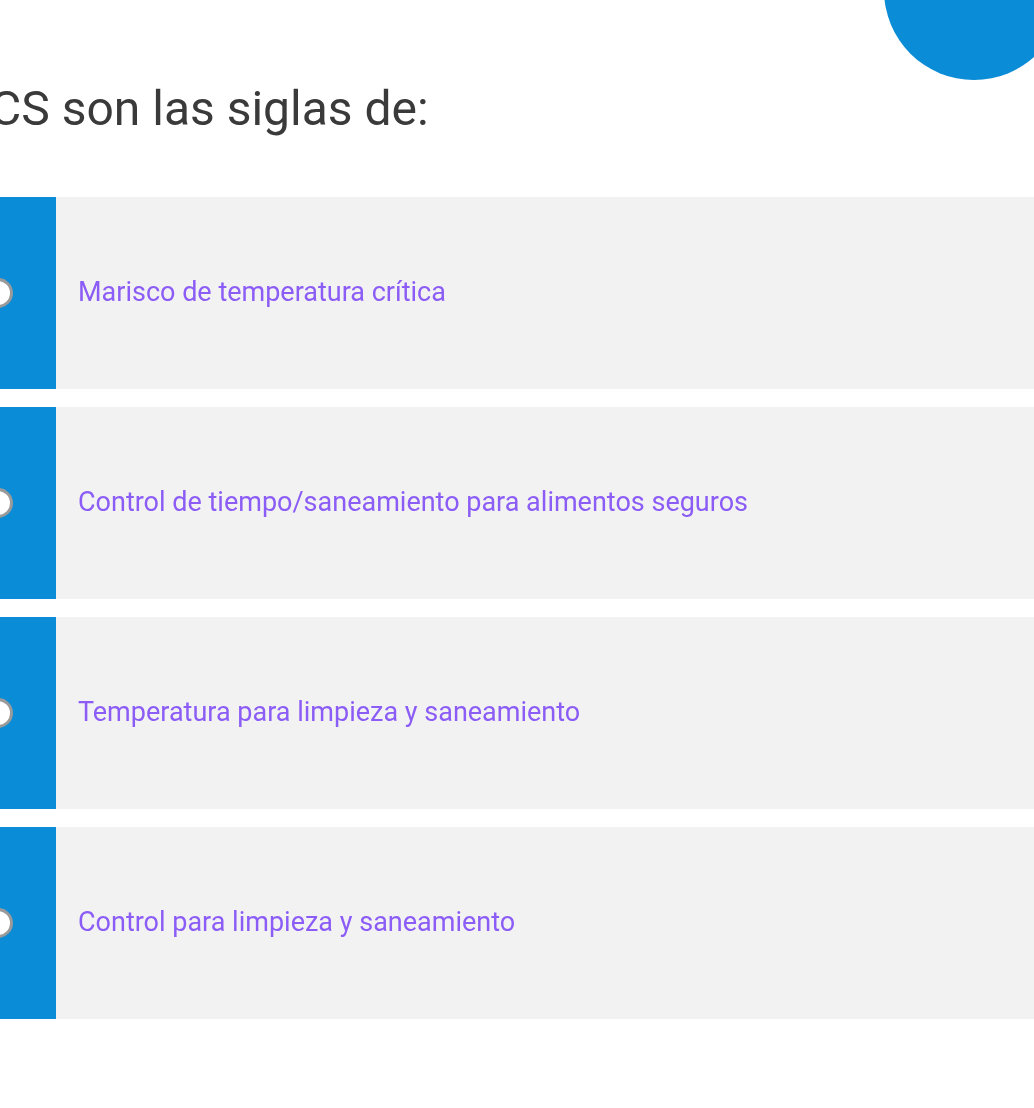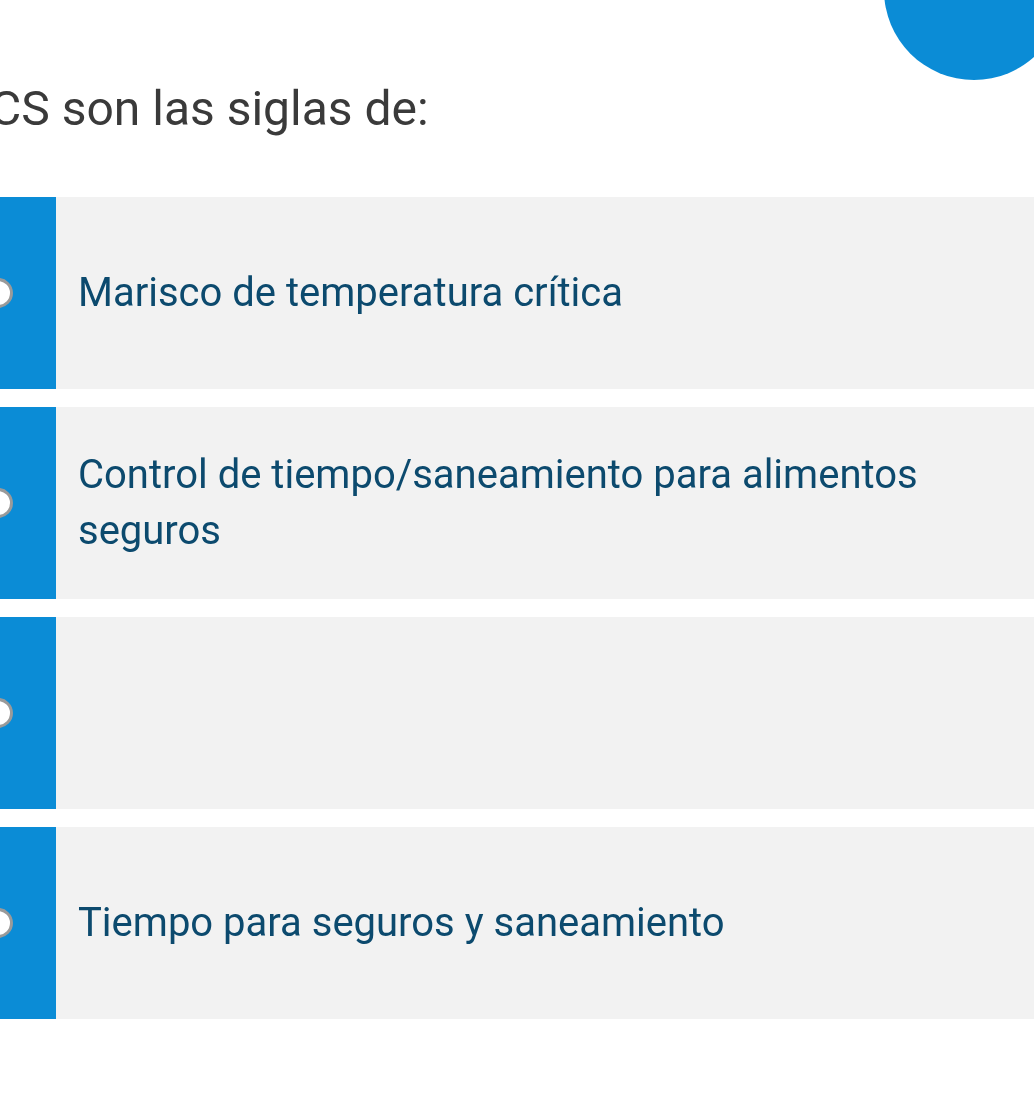--- a/index.html
+++ b/index.html
@@ -55,23 +55,23 @@
     }
     .radio-circle {
       width: 30px;
       height: 30px;
       border-radius: 50%;
       border: 3px solid #9a9a9a;
       background: #ffffff;
       margin-left: -40px;
     }
     .option-text {
-      font-size: 40px;
+      font-size: 27px;
       font-weight: 400;
-      color: #0c4a6e;
+      color: #8b5cf6;
       padding: 20px 30px 20px 22px;
       display: flex;
       align-items: center;
       line-height: 1.4;
     }
   </style>
 </head>
 <body>
 
 <div class="top-circle"></div>
@@ -91,22 +91,23 @@
     <div class="option-radio-column">
       <div class="radio-circle"></div>
     </div>
     <div class="option-text">Control de tiempo/saneamiento para alimentos seguros</div>
   </div>
 
   <div class="option">
     <div class="option-radio-column">
       <div class="radio-circle"></div>
     </div>
+    <div class="option-text">Temperatura para limpieza y saneamiento</div>
   </div>
 
   <div class="option">
     <div class="option-radio-column">
       <div class="radio-circle"></div>
     </div>
-    <div class="option-text">Tiempo para seguros y saneamiento</div>
+    <div class="option-text">Control para limpieza y saneamiento</div>
   </div>
 
 </div>
 
 </body></html>

